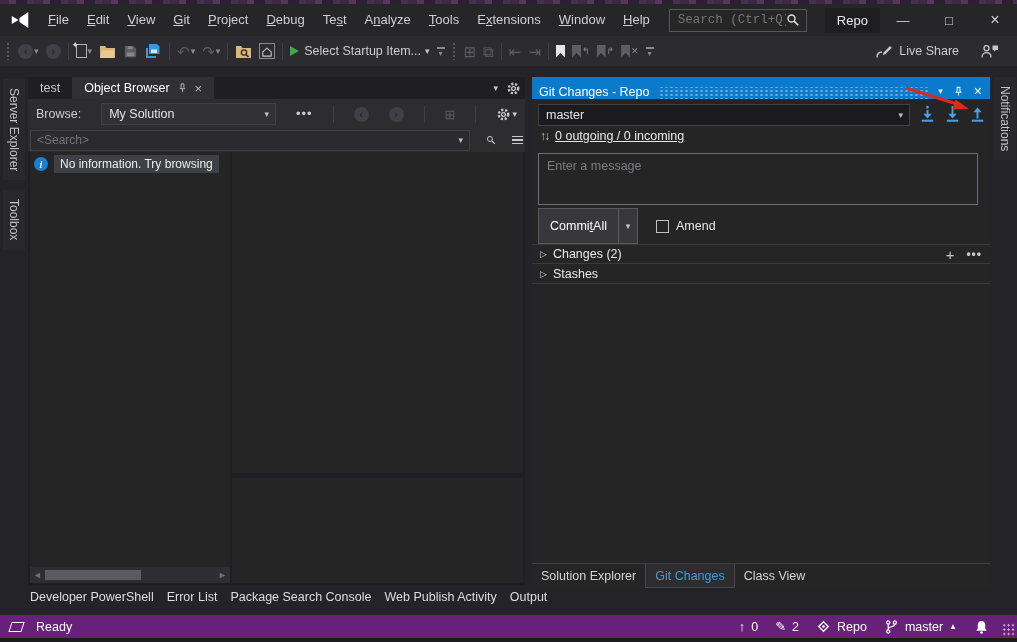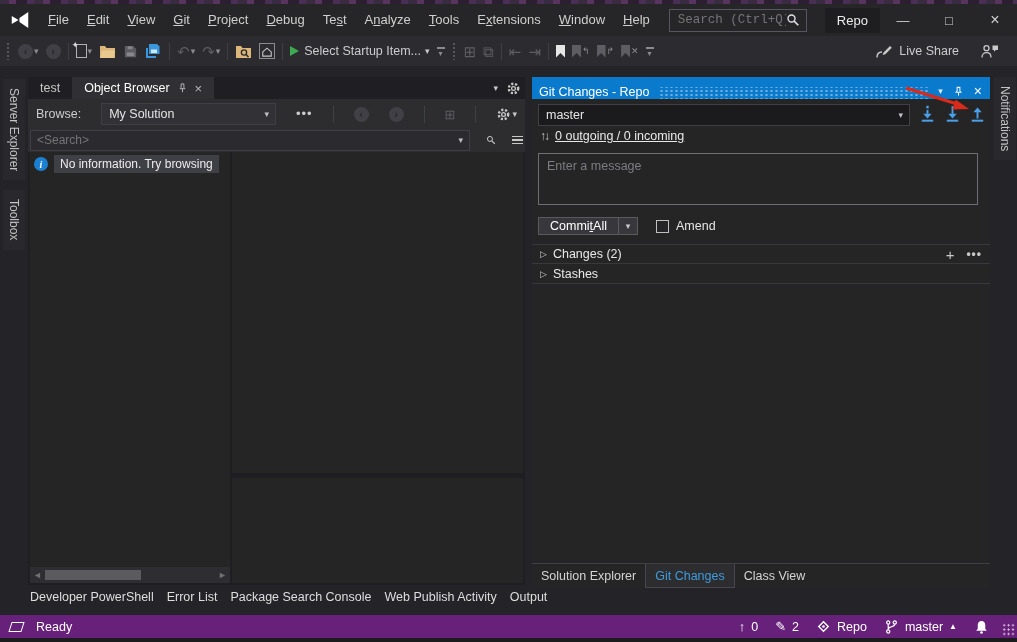--- a/index.html
+++ b/index.html
@@ -98,21 +98,21 @@
   .git-title .ticons{display:flex;align-items:center;gap:10px;color:#d7ecfa;flex:none;}
   .branch-combo{position:absolute;left:6px;top:27px;width:372px;height:22px;background:#1b1b1d;border:1px solid #3f3f46;}
   .gp-icons{position:absolute;left:386px;top:27px;display:flex;gap:6px;align-items:center;}
   .sync-row{position:absolute;left:8px;top:52px;display:flex;align-items:center;gap:7px;}
   .updown{color:#c0c0c4;font-size:12px;letter-spacing:-2px;}
   .sync-link{color:#e8e8e8;font-size:12.5px;text-decoration:underline;}
   .msg-box{position:absolute;left:6px;top:76px;width:440px;height:52px;background:#252526;border:1px solid #6e6e74;
     resize:none;color:#cccccc;font-size:12.5px;padding:5px 8px;font-family:"Liberation Sans",sans-serif;outline:none;}
   .msg-box::placeholder{color:#7d7d82;}
   .commit-row{position:absolute;left:6px;top:137px;display:flex;align-items:center;height:24px;}
-  .commit-btn{display:flex;align-items:stretch;border:1px solid #5a5a5e;background:#38383c;height:18px;}
+  .commit-btn{display:flex;align-items:stretch;border:1px solid #5a5a5e;background:#38383c;height:36px;}
   .commit-main{color:#ffffff;font-size:12.5px;display:flex;align-items:center;padding:0 11px;}
   .commit-dd{width:19px;border-left:1px solid #5a5a5e;display:flex;align-items:center;justify-content:center;color:#c8c8c8;font-size:9px;}
   .amend{display:flex;align-items:center;margin-left:18px;gap:7px;}
   .chk{width:13px;height:13px;border:1px solid #c0c0c4;background:transparent;flex:none;}
   .amend-lbl{color:#e6e6e6;font-size:12.5px;}
   .tree-rows{position:absolute;left:0;top:167px;width:100%;}
   .tree-row{height:20px;display:flex;align-items:center;border-bottom:1px solid #38383e;padding:0 8px;}
   .tree-row:first-child{border-top:1px solid #38383e;}
   .tri{color:#cfcfcf;font-size:9px;margin-right:6px;}
   .tree-lbl{color:#e8e8e8;font-size:12.5px;}

